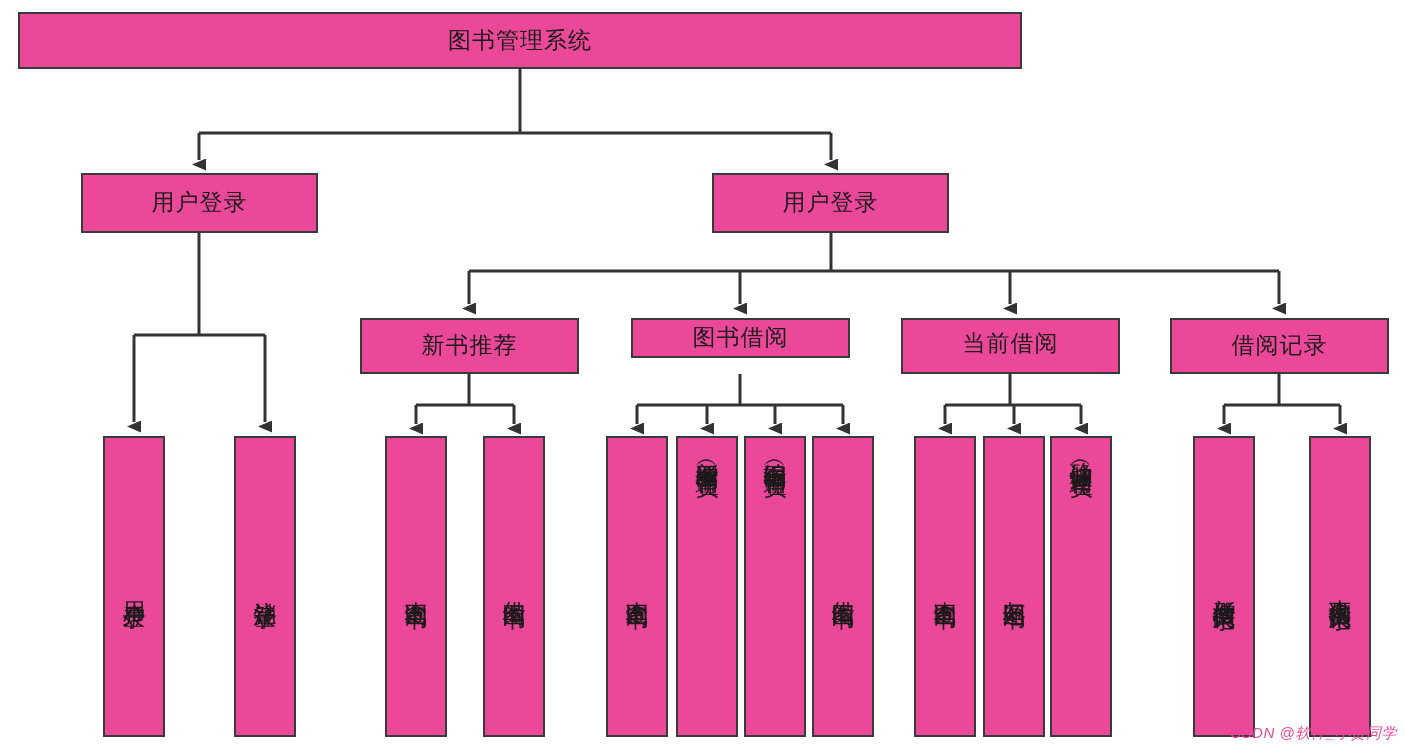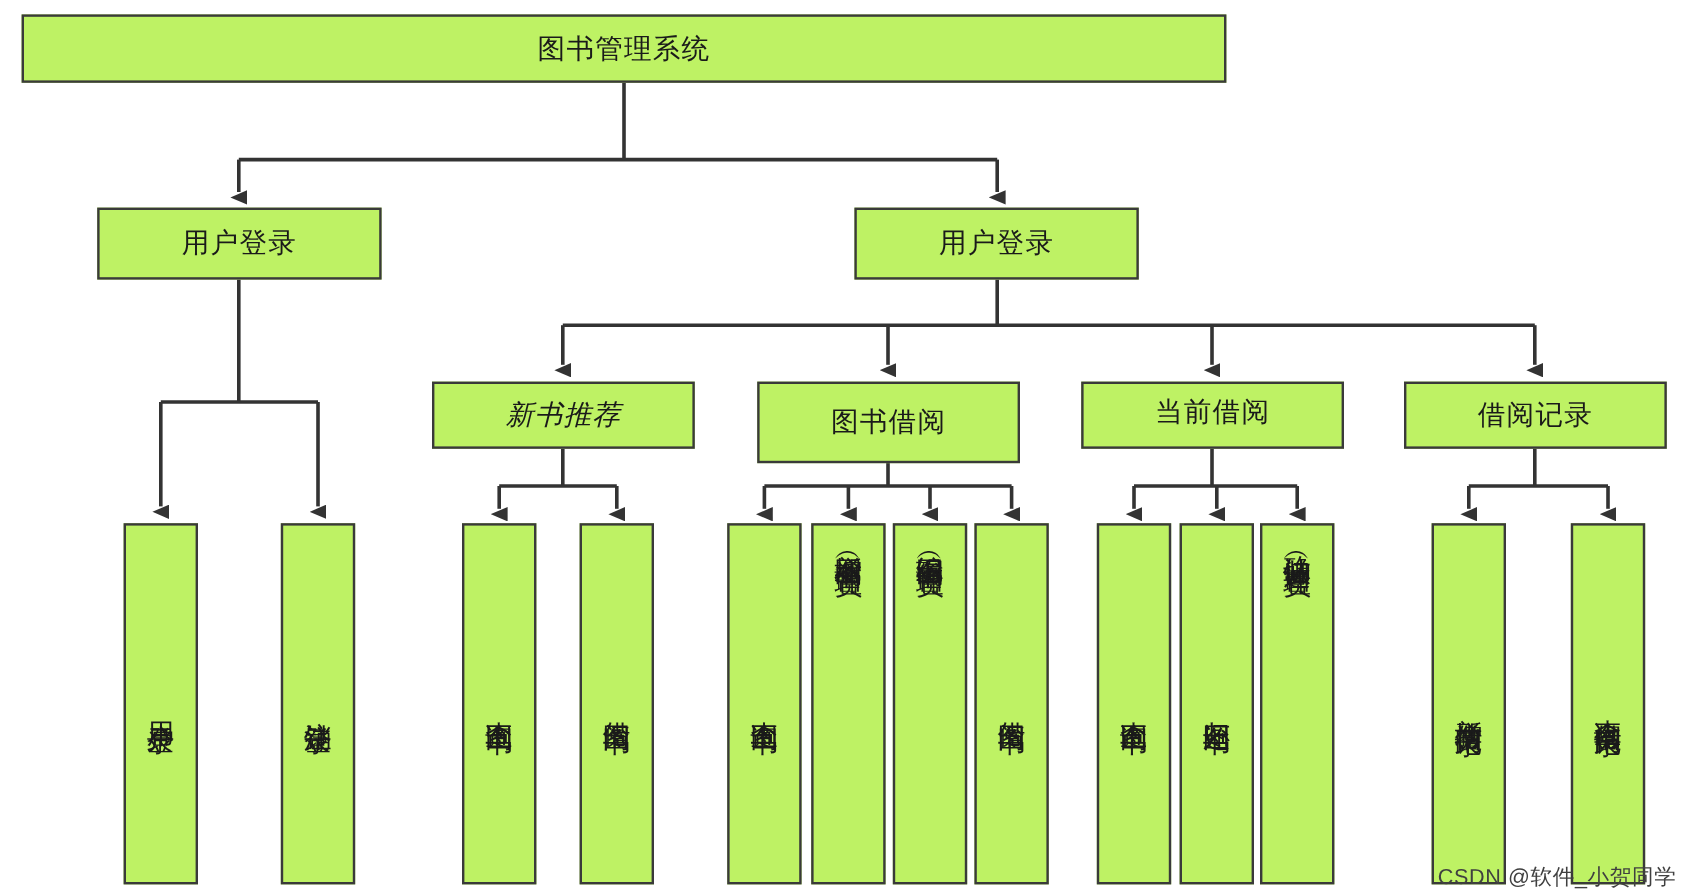--- a/index.html
+++ b/index.html
@@ -14,21 +14,21 @@
     position: relative;
     width: 1405px;
     height: 747px;
     background: #ffffff;
     overflow: hidden;
   }
   .node {
     position: absolute;
     box-sizing: border-box;
     border: 2px solid #3a3a3a;
-    background: #bef264;
+    background: #ec4899;
     color: #1a1a1a;
     display: flex;
     align-items: center;
     justify-content: center;
     text-align: center;
   }
   .node.horiz {
     font-size: 23px;
     line-height: 1.2;
     letter-spacing: 1px;
@@ -51,24 +51,25 @@
     left: 0;
     top: 0;
     width: 1405px;
     height: 747px;
     pointer-events: none;
   }
   .watermark {
     position: absolute;
     right: 8px;
     bottom: 4px;
-    font-size: 18px;
-    color: #404040;
+    font-size: 15px;
+    color: #ec4899;
     letter-spacing: 0.5px;
     white-space: nowrap;
+    font-style: italic;
   }
 </style>
 </head>
 <body>
 
 <div id="canvas">
 
   <svg class="edges" viewBox="0 0 1405 747" width="1405" height="747">
     <defs>
       <marker id="arr" markerWidth="12" markerHeight="14" refX="1.5" refY="7" orient="auto" markerUnits="userSpaceOnUse">
@@ -123,24 +124,24 @@
     <span>图书管理系统</span>
   </div>
 
   <div class="node horiz" style="left:81px; top:173px; width:237px; height:60px;">
     <span>用户登录</span>
   </div>
   <div class="node horiz" style="left:712px; top:173px; width:237px; height:60px;">
     <span>用户登录</span>
   </div>
 
-  <div class="node horiz" style="left:360px; top:318px; width:219px; height:56px;font-style:italic;">
+  <div class="node horiz" style="left:360px; top:318px; width:219px; height:56px;">
     <span>新书推荐</span>
   </div>
-  <div class="node horiz" style="left:631px; top:318px; width:219px; height:68px;">
+  <div class="node horiz" style="left:631px; top:318px; width:219px; height:40px;">
     <span>图书借阅</span>
   </div>
   <div class="node horiz" style="left:901px; top:318px; width:219px; height:56px;font-family:Liberation Mono, monospace;">
     <span>当前借阅</span>
   </div>
   <div class="node horiz" style="left:1170px; top:318px; width:219px; height:56px;">
     <span>借阅记录</span>
   </div>
 
   <div class="node vert" style="left:103px; top:436px; width:62px; height:301px;">

